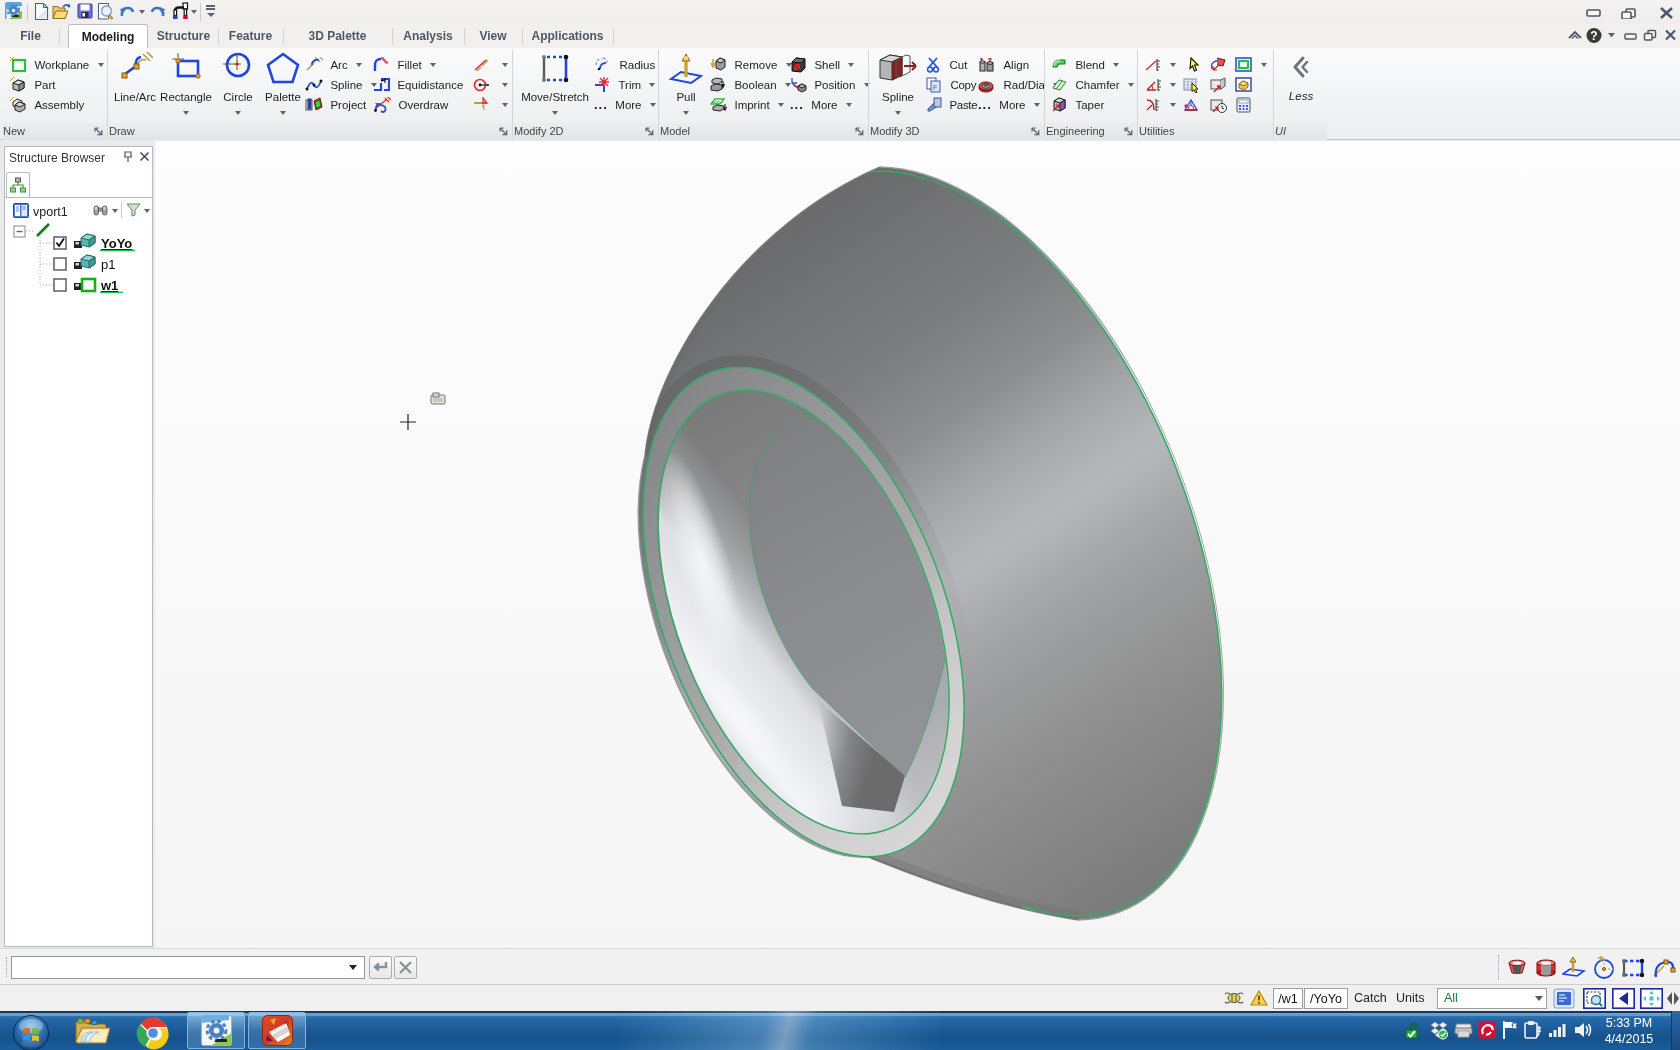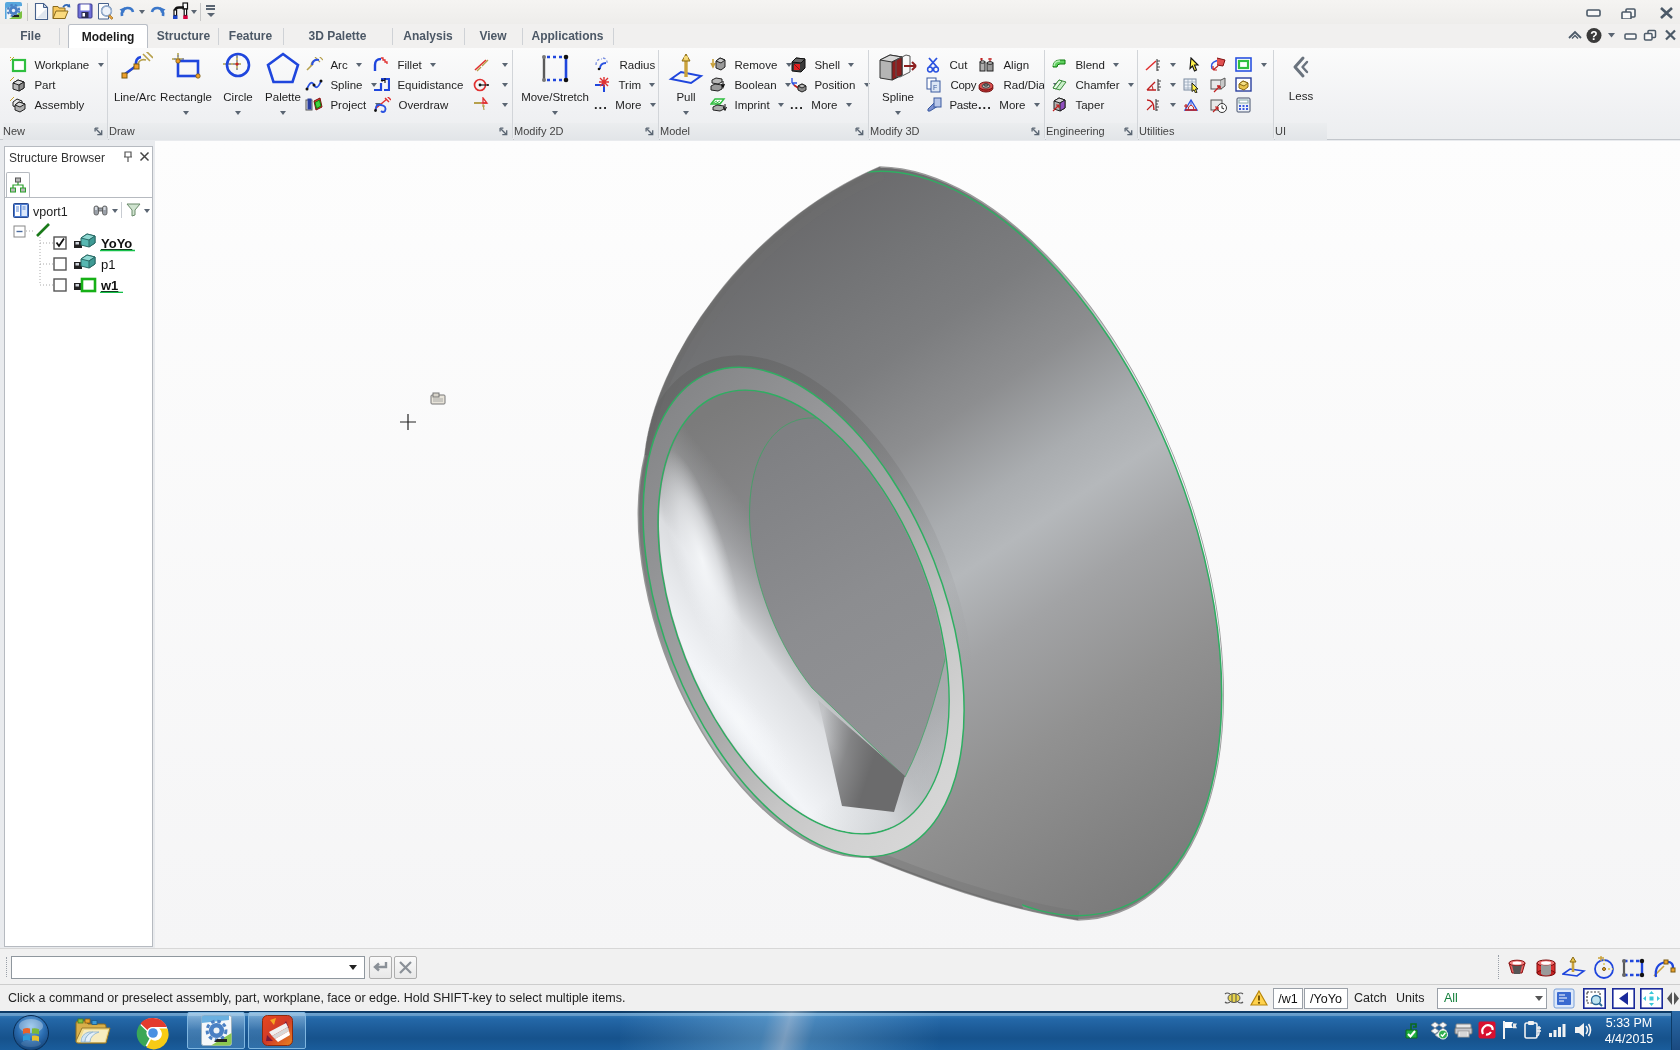--- a/index.html
+++ b/index.html
@@ -589,21 +589,21 @@
               <rect x="4" y="11" width="2" height="2"></rect>
               <rect x="7.5" y="11" width="2" height="2"></rect>
               <rect x="11" y="11" width="2" height="2"></rect>
             </g>
           </svg>
       </div>
       <div class="grpcap">Utilities</div>
       <div class="grpsep"></div>
     </div>
 
-    <div class="grp" style="left:1275px;width:52px;">
+    <div class="grp" style="left:1275px;width:52px;font-style:italic;">
       <div class="bigbtn" style="left:4px;width:44px;top:6px">
         <svg width="26" height="26" viewBox="0 0 26 26">
           <path d="M15 4 L7 13 L15 22" fill="none" stroke="#6a737e" stroke-width="3" stroke-linecap="round" stroke-linejoin="round"></path>
           <path d="M19 8 L14.5 13 L19 18" fill="none" stroke="#6a737e" stroke-width="2.4" stroke-linecap="round" stroke-linejoin="round"></path>
         </svg>
         <div class="blab" style="margin-top:6px">Less</div>
       </div>
       <div class="grpcap">UI</div>
     </div>
   </div>
@@ -864,21 +864,20 @@
         <circle cx="22" cy="18" r="2.2" fill="#111"></circle>
     </svg>
     <svg class="abs" style="left:1652px;top:7px" width="24" height="24" viewBox="0 0 24 24">
       <path d="M2 20 L12 10" stroke="#caa23c" stroke-width="1.6"></path>
       <path d="M4 21 Q2 8 14 6 Q22 5 21 14" fill="none" stroke="#1f46dd" stroke-width="2.2"></path>
       <rect x="12" y="4" width="4" height="4" fill="#e8a02c" stroke="#7a5a10"></rect>
       <rect x="19" y="12" width="4" height="4" fill="#e8a02c" stroke="#7a5a10"></rect>
     </svg>
   </div>
   <div id="statusbar">
-    <div class="abs" style="left:8px;top:6px">Click a command or preselect assembly, part, workplane, face or edge. Hold SHIFT-key to select multiple items.</div>
     <svg class="abs" style="left:1224px;top:6px" width="20" height="14" viewBox="0 0 20 14">
       <ellipse cx="10" cy="7" rx="6" ry="4.5" fill="#e8d44c" stroke="#555"></ellipse>
       <path d="M6 3 Q3 1 1 3 M14 3 Q17 1 19 3 M6 11 Q3 13 1 11 M14 11 Q17 13 19 11" stroke="#555" stroke-width="1.2" fill="none"></path>
       <path d="M8 3 L8 11 M12 3 L12 11" stroke="#555" stroke-width="1"></path>
     </svg>
     <svg class="abs" style="left:1250px;top:5px" width="18" height="16" viewBox="0 0 18 16">
       <path d="M9 1 L17 15 L1 15 Z" fill="#ffd24c" stroke="#b8860b" stroke-width="1.2"></path>
       <path d="M9 5.5 L9 10.5" stroke="#6a4a00" stroke-width="1.8"></path>
       <circle cx="9" cy="12.8" r="1.1" fill="#6a4a00"></circle>
     </svg>

